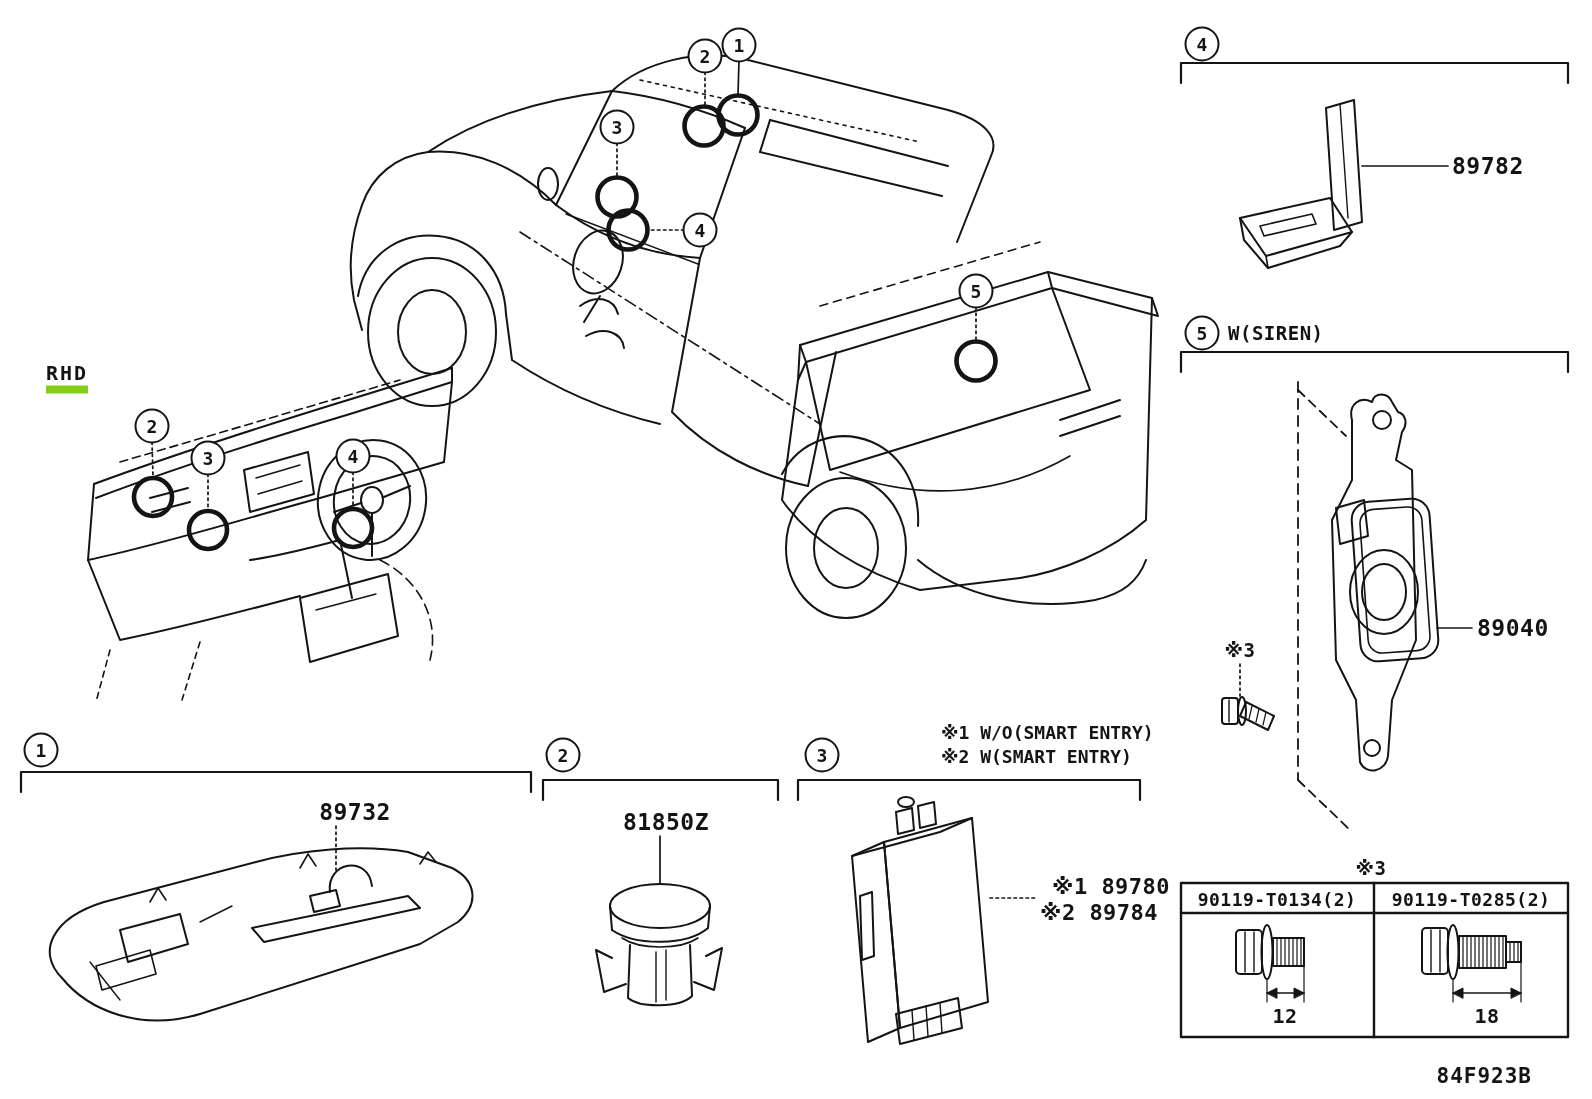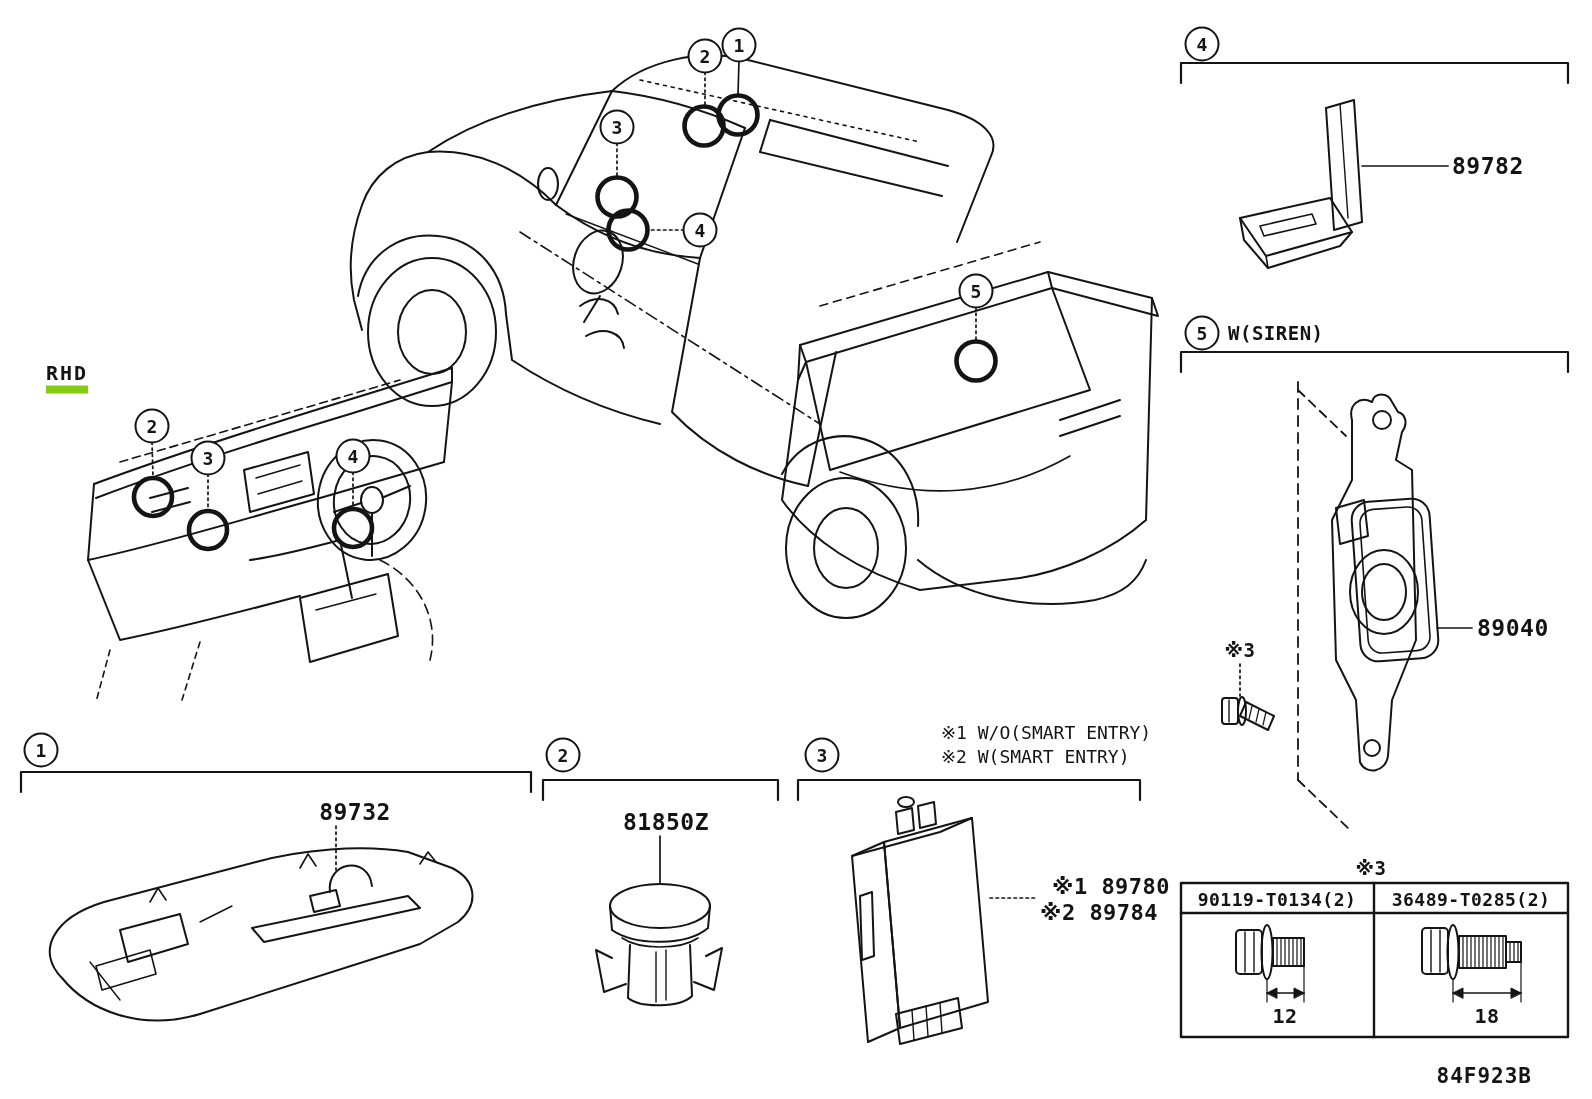--- a/index.html
+++ b/index.html
@@ -7,21 +7,21 @@
         font-family:"DejaVu Sans Mono","DejaVu Sans",monospace;color:#141414;}
   svg.art{position:absolute;left:0;top:0;}
   .lbl{position:absolute;white-space:nowrap;font-weight:bold;font-size:23px;letter-spacing:0.5px;}
   .ctr{transform:translate(-50%,-50%);}
   .lft{transform:translate(0,-50%);}
   .rgt{transform:translate(-100%,-50%);}
   .callout{position:absolute;width:31px;height:31px;border:2.4px solid #141414;border-radius:50%;
            background:#fff;display:flex;align-items:center;justify-content:center;
            font-size:18px;font-weight:bold;transform:translate(-50%,-50%);
            font-family:"DejaVu Sans Mono","DejaVu Sans",monospace;}
-  .note{font-size:18px;font-weight:normal;letter-spacing:0;}
+  .note{font-size:18px;font-weight:bold;letter-spacing:0;}
   .small{font-size:19px;}
   .th{font-size:18px;}
   .dim{font-size:20px;}
   .rhd{font-size:20px;border-bottom:8px solid #84cc16;padding-bottom:1px;letter-spacing:2px;}
   .code{font-size:21px;letter-spacing:1px;}
 </style>
 </head>
 <body>
 
 <div class="page">
@@ -263,19 +263,19 @@
 <div class="lbl lft" style="left:1452px;top:166px;">89782</div>
 <div class="lbl lft" style="left:1477px;top:628px;">89040</div>
 
 <div class="lbl note lft" style="left:941px;top:732px;">※1 W/O(SMART ENTRY)</div>
 <div class="lbl note lft" style="left:941px;top:756px;">※2 W(SMART ENTRY)</div>
 <div class="lbl small lft" style="left:1228px;top:333px;text-align:right;">W(SIREN)</div>
 <div class="lbl small ctr" style="left:1240px;top:650px;">※3</div>
 <div class="lbl small ctr" style="left:1371px;top:868px;">※3</div>
 
 <div class="lbl th ctr" style="left:1277px;top:899px;">90119-T0134(2)</div>
-<div class="lbl th ctr" style="left:1471px;top:899px;">36489-T0285(2)</div>
+<div class="lbl th ctr" style="left:1471px;top:899px;">90119-T0285(2)</div>
 <div class="lbl dim ctr" style="left:1285px;top:1016px;">12</div>
 <div class="lbl dim ctr" style="left:1487px;top:1016px;">18</div>
 
 <div class="lbl code rgt" style="left:1532px;top:1076px;">84F923B</div>
 
 </div>
 
 </body></html>

